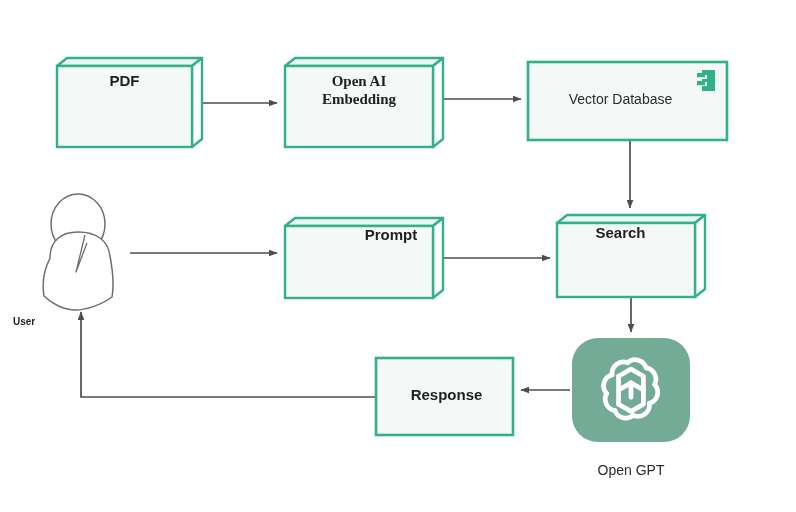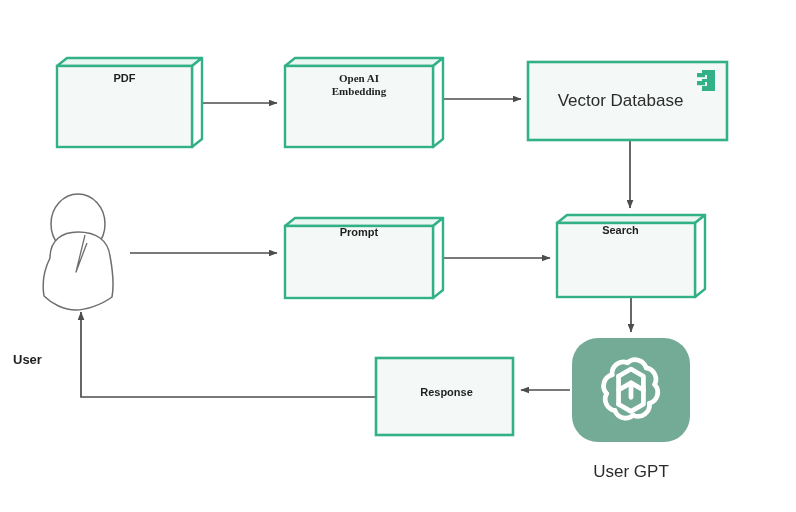--- a/index.html
+++ b/index.html
@@ -27,32 +27,31 @@
   .node-label {
     position: absolute;
     text-align: center;
     color: #1f1f1f;
     line-height: 1.22;
     pointer-events: none;
     white-space: pre-line;
   }
   .lbl-bold {
     font-weight: bold;
-    font-size: 11px;
+    font-size: 15px;
   }
   .lbl-plain {
     font-weight: normal;
-    font-size: 17px;
+    font-size: 14px;
     color: #2b2b2b;
   }
   .lbl-small-bold {
     font-weight: bold;
-    font-size: 13px;
+    font-size: 10px;
     color: #1f1f1f;
-    margin-top: 36px;
   }
 </style>
 </head>
 <body>
 
 <div id="canvas">
 
   <svg id="diagram-svg" viewBox="0 0 796 512">
     <defs>
       <marker id="arrowhead" markerWidth="9" markerHeight="7" refX="8.4" refY="3.5" orient="auto" markerUnits="userSpaceOnUse">
@@ -154,23 +153,23 @@
     </g>
   </svg>
 
   <div class="node-label lbl-bold" style="left:57px; top:72px; width:135px;">PDF</div>
 
   <div class="node-label lbl-bold" style="left:285px; top:72px; width:148px;font-family:Liberation Serif, serif;">Open AI
 Embedding</div>
 
   <div class="node-label lbl-plain" style="left:528px; top:91px; width:185px;">Vector Database</div>
 
-  <div class="node-label lbl-bold" style="left:285px; top:226px; width:148px;">Prompt</div>
+  <div class="node-label lbl-bold" style="left:285px; top:226px; width:148px;padding-left:32px;">Prompt</div>
 
   <div class="node-label lbl-bold" style="left:557px; top:224px; width:127px;">Search</div>
 
   <div class="node-label lbl-bold" style="left:376px; top:386px; width:141px;">Response</div>
 
-  <div class="node-label lbl-plain" style="left:571px; top:462px; width:120px;">User GPT</div>
+  <div class="node-label lbl-plain" style="left:571px; top:462px; width:120px;">Open GPT</div>
 
   <div class="node-label lbl-small-bold" style="left:13px; top:316px; width:48px; text-align:left;">User</div>
 
 </div>
 
 </body></html>

